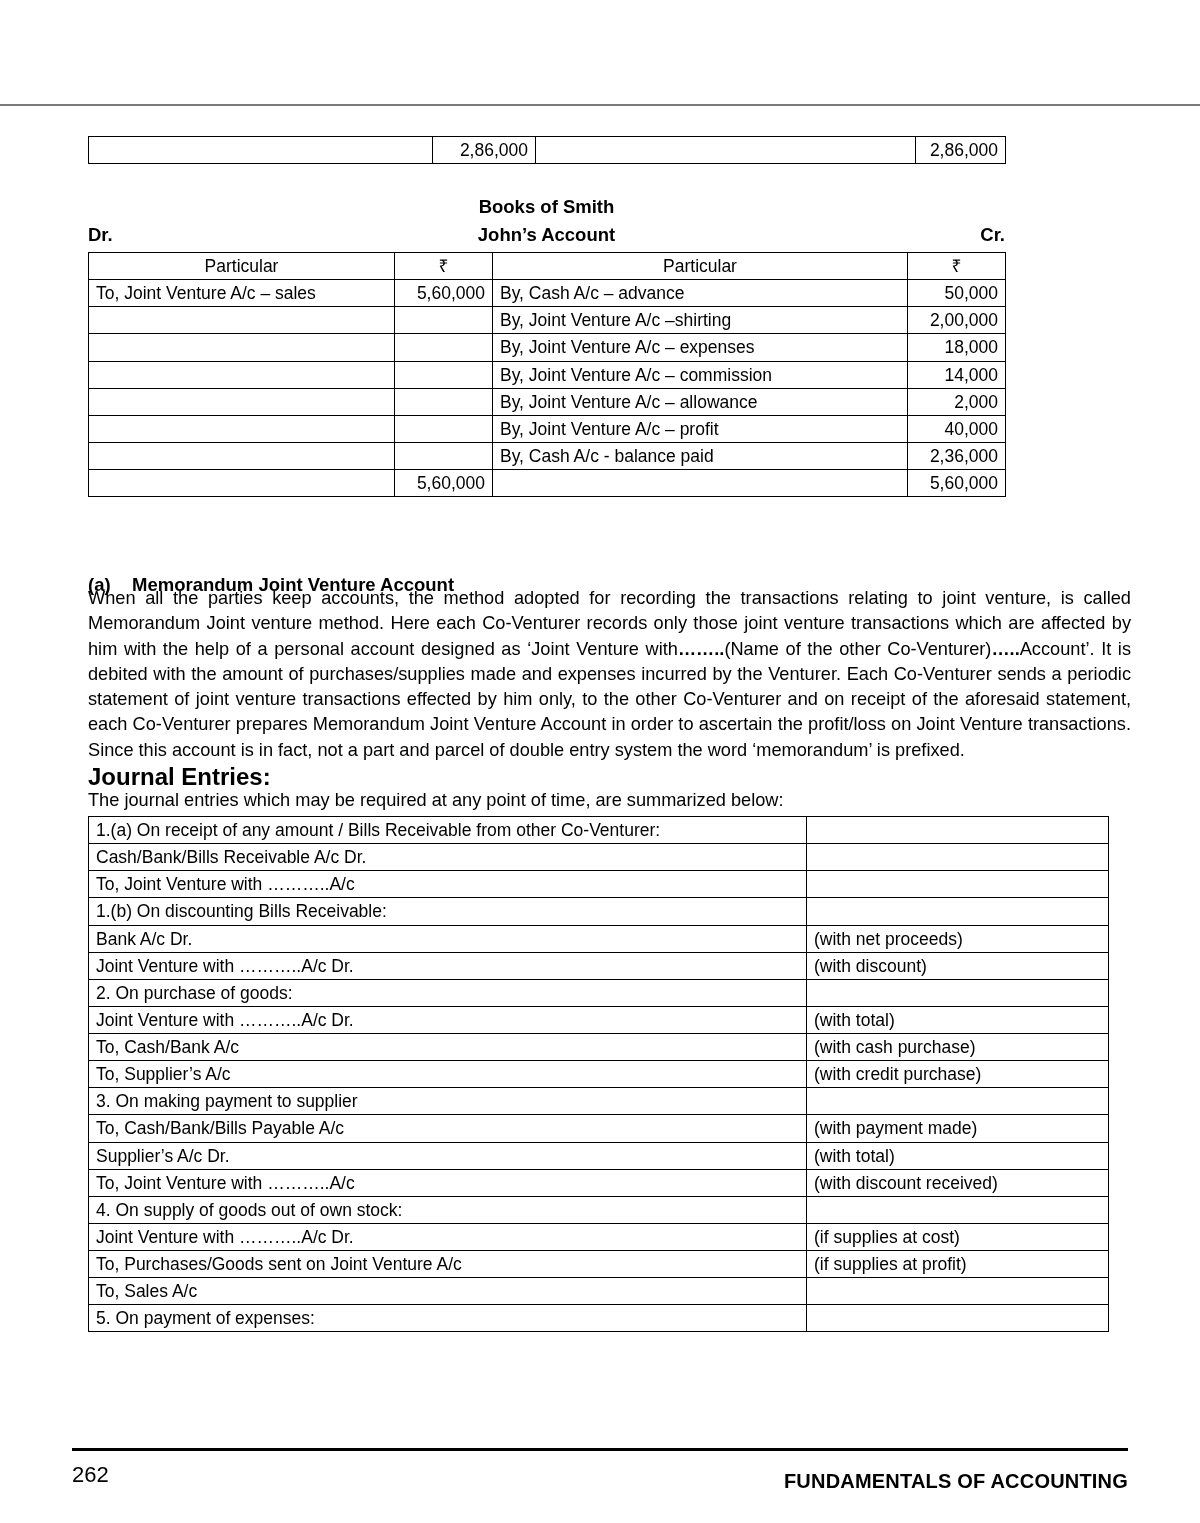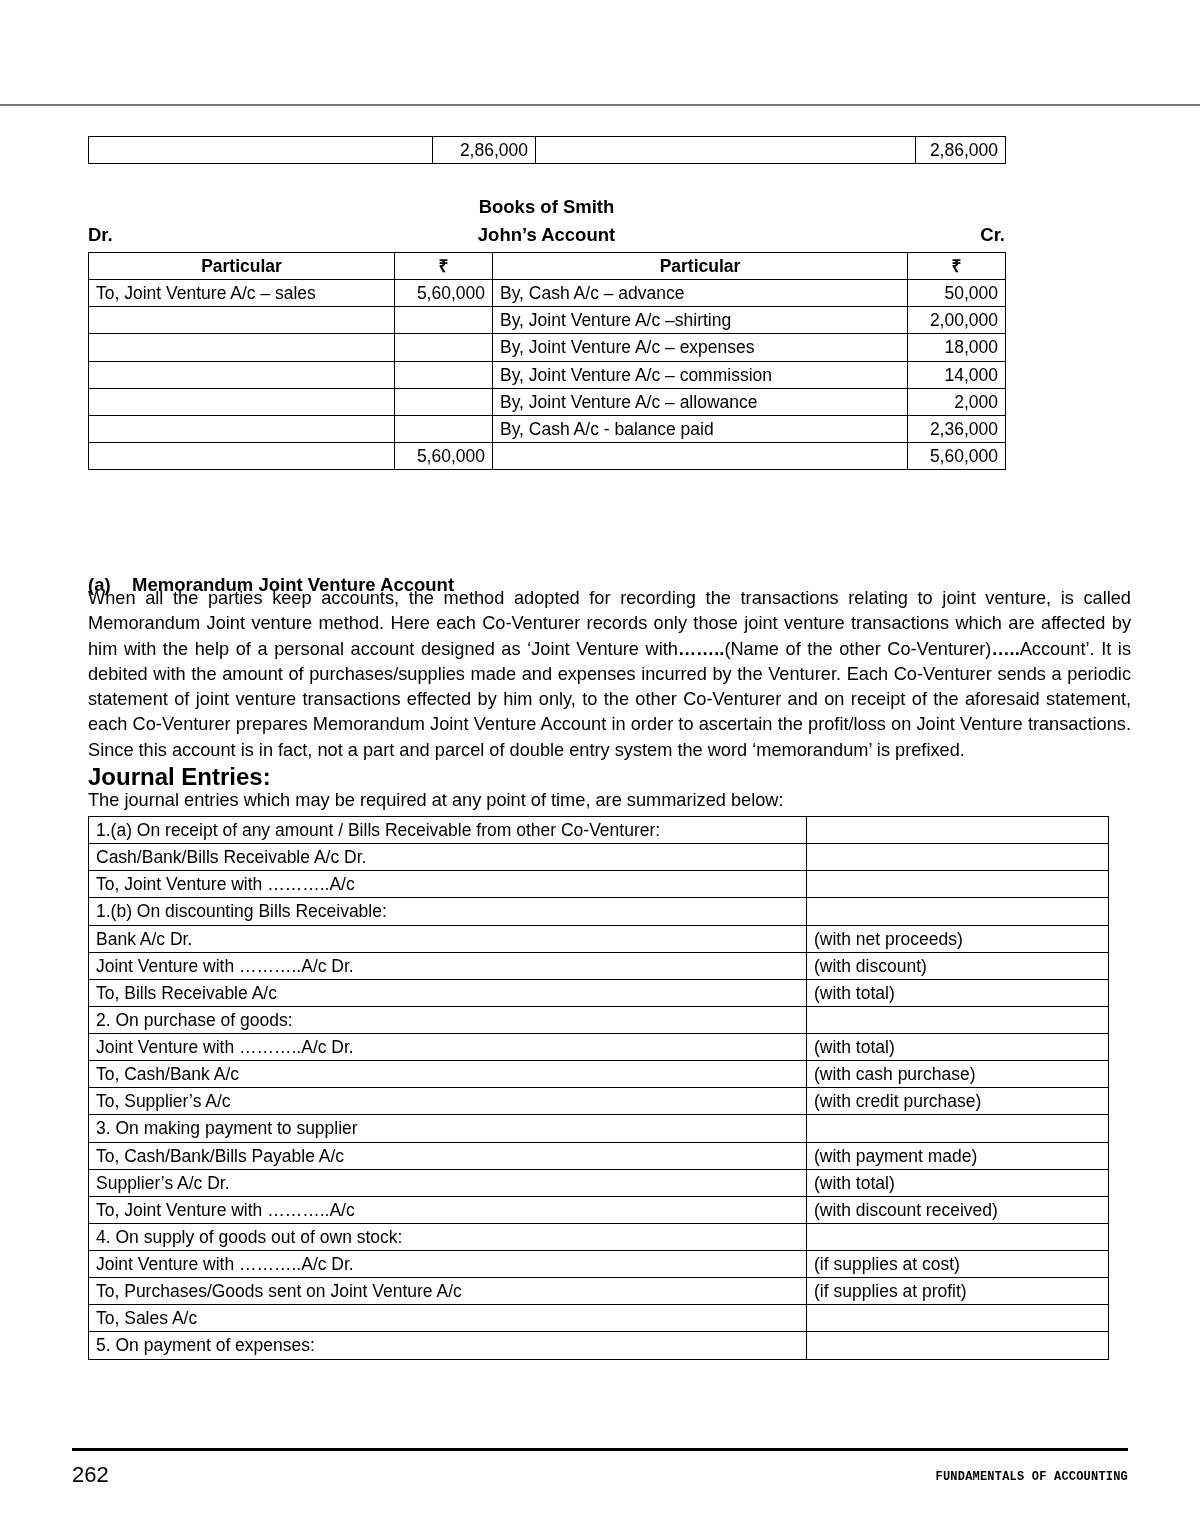--- a/index.html
+++ b/index.html
@@ -87,21 +87,21 @@
   .drcr-row .cr { flex: 0 0 auto; }
 
   
   .ledger-table {
     position: absolute;
     left: 88px;
     top: 252px;
     width: 917px;
   }
   .ledger-table td { height: 30.4px; }
-  .ledger-table tr.hdr-row td { font-weight: bold; }
+  .ledger-table tr.hdr-row td { font-weight: normal; }
 
   
   .sec-head {
     position: absolute;
     left: 88px;
     top: 538px;
     font-weight: bold;
     font-size: 18.5px;
     white-space: nowrap;
     margin-top: 36px;
@@ -162,24 +162,23 @@
   .page-num {
     position: absolute;
     left: 72px;
     top: 1462px;
     font-size: 22px;
   }
   .foot-title {
     position: absolute;
     right: 72px;
     top: 1470px;
-    font-size: 12px;
+    font-size: 20px;
     font-weight: bold;
     letter-spacing: 0.2px;
-    font-family: Liberation Mono, monospace;
   }
 </style>
 </head>
 <body>
 
 <div class="page">
 
   <div class="top-rule"></div>
 
   <table class="doc-table cont-table">
@@ -246,20 +245,26 @@
         </tr>
         <tr>
           <td></td>
           <td class="num"></td>
           <td>By, Joint Venture A/c – allowance</td>
           <td class="num">2,000</td>
         </tr>
         <tr>
           <td></td>
           <td class="num"></td>
+          <td>By, Joint Venture A/c – profit</td>
+          <td class="num">40,000</td>
+        </tr>
+        <tr>
+          <td></td>
+          <td class="num"></td>
           <td>By, Cash A/c - balance paid</td>
           <td class="num">2,36,000</td>
         </tr>
         <tr>
           <td></td>
           <td class="num">5,60,000</td>
           <td></td>
           <td class="num">5,60,000</td>
         </tr>
       </tbody>
@@ -297,24 +302,20 @@
         </tr>
         <tr>
           <td>Bank A/c Dr.</td>
           <td>(with net proceeds)</td>
         </tr>
         <tr>
           <td>Joint Venture with ………..A/c Dr.</td>
           <td>(with discount)</td>
         </tr>
         <tr>
-          <td>To, Bills Receivable A/c</td>
-          <td>(with total)</td>
-        </tr>
-        <tr>
           <td>2. On purchase of goods:</td>
           <td></td>
         </tr>
         <tr>
           <td>Joint Venture with ………..A/c Dr.</td>
           <td>(with total)</td>
         </tr>
         <tr>
           <td>To, Cash/Bank A/c</td>
           <td>(with cash purchase)</td>

